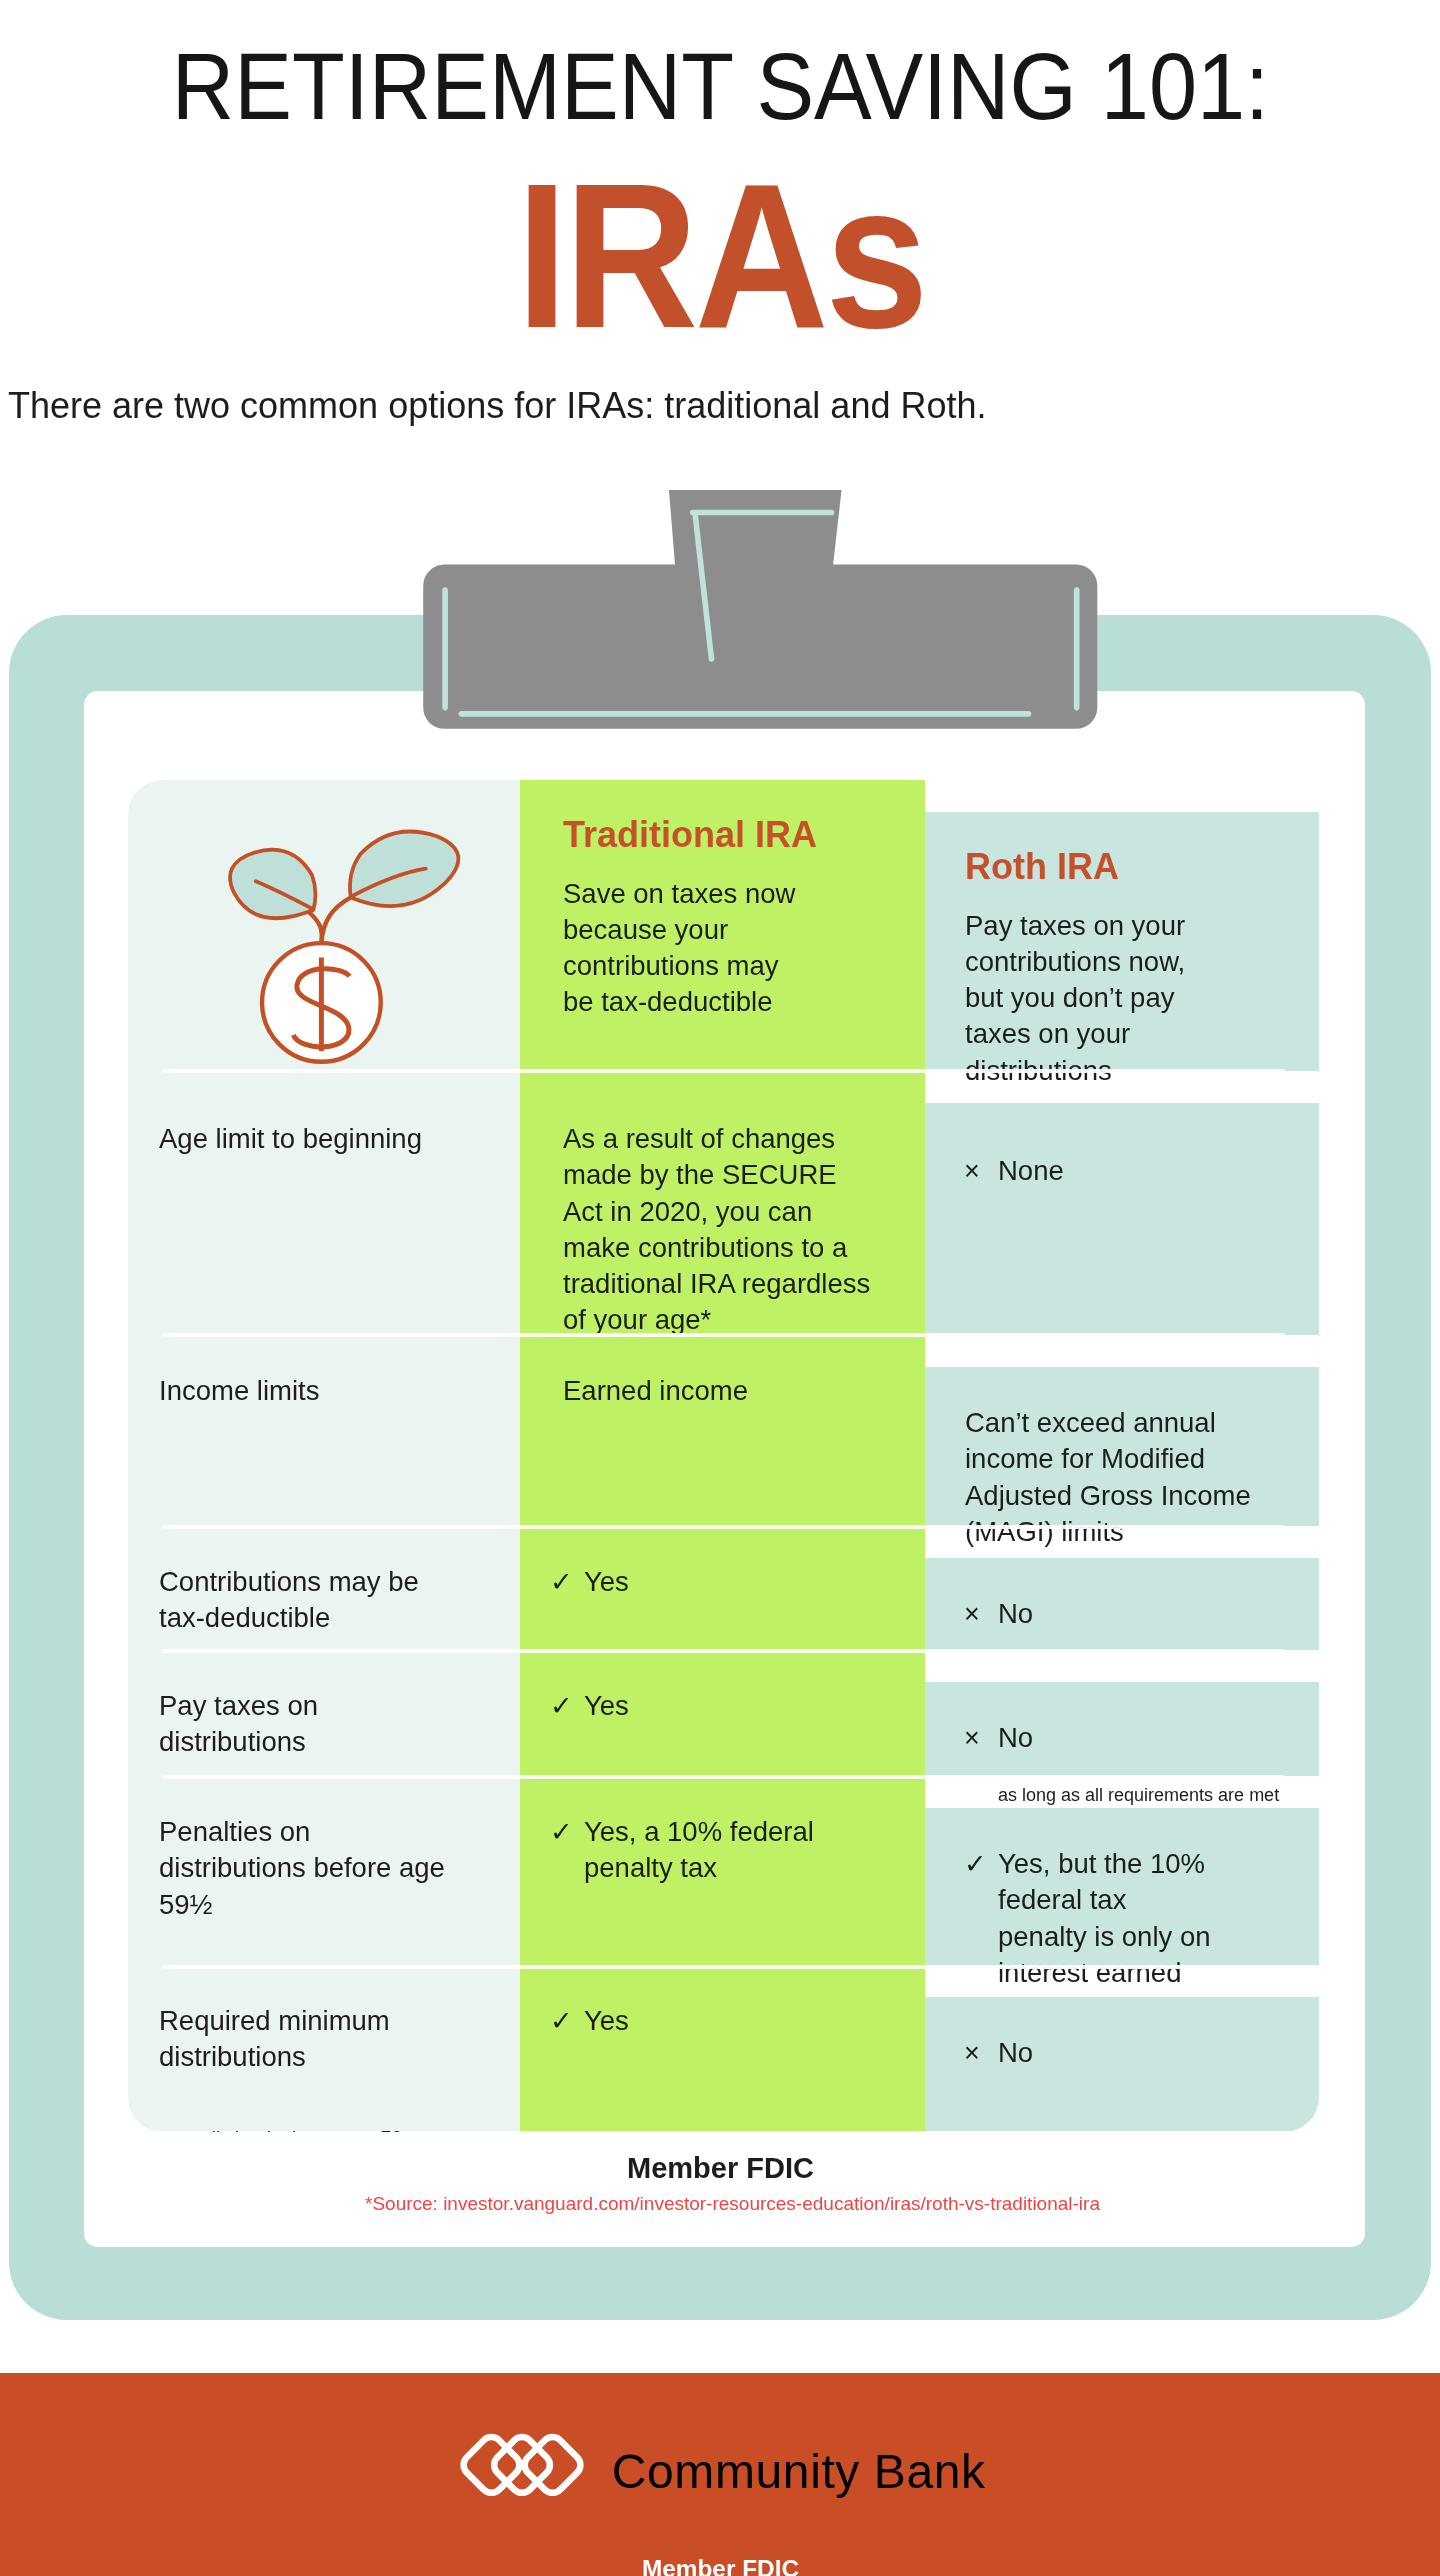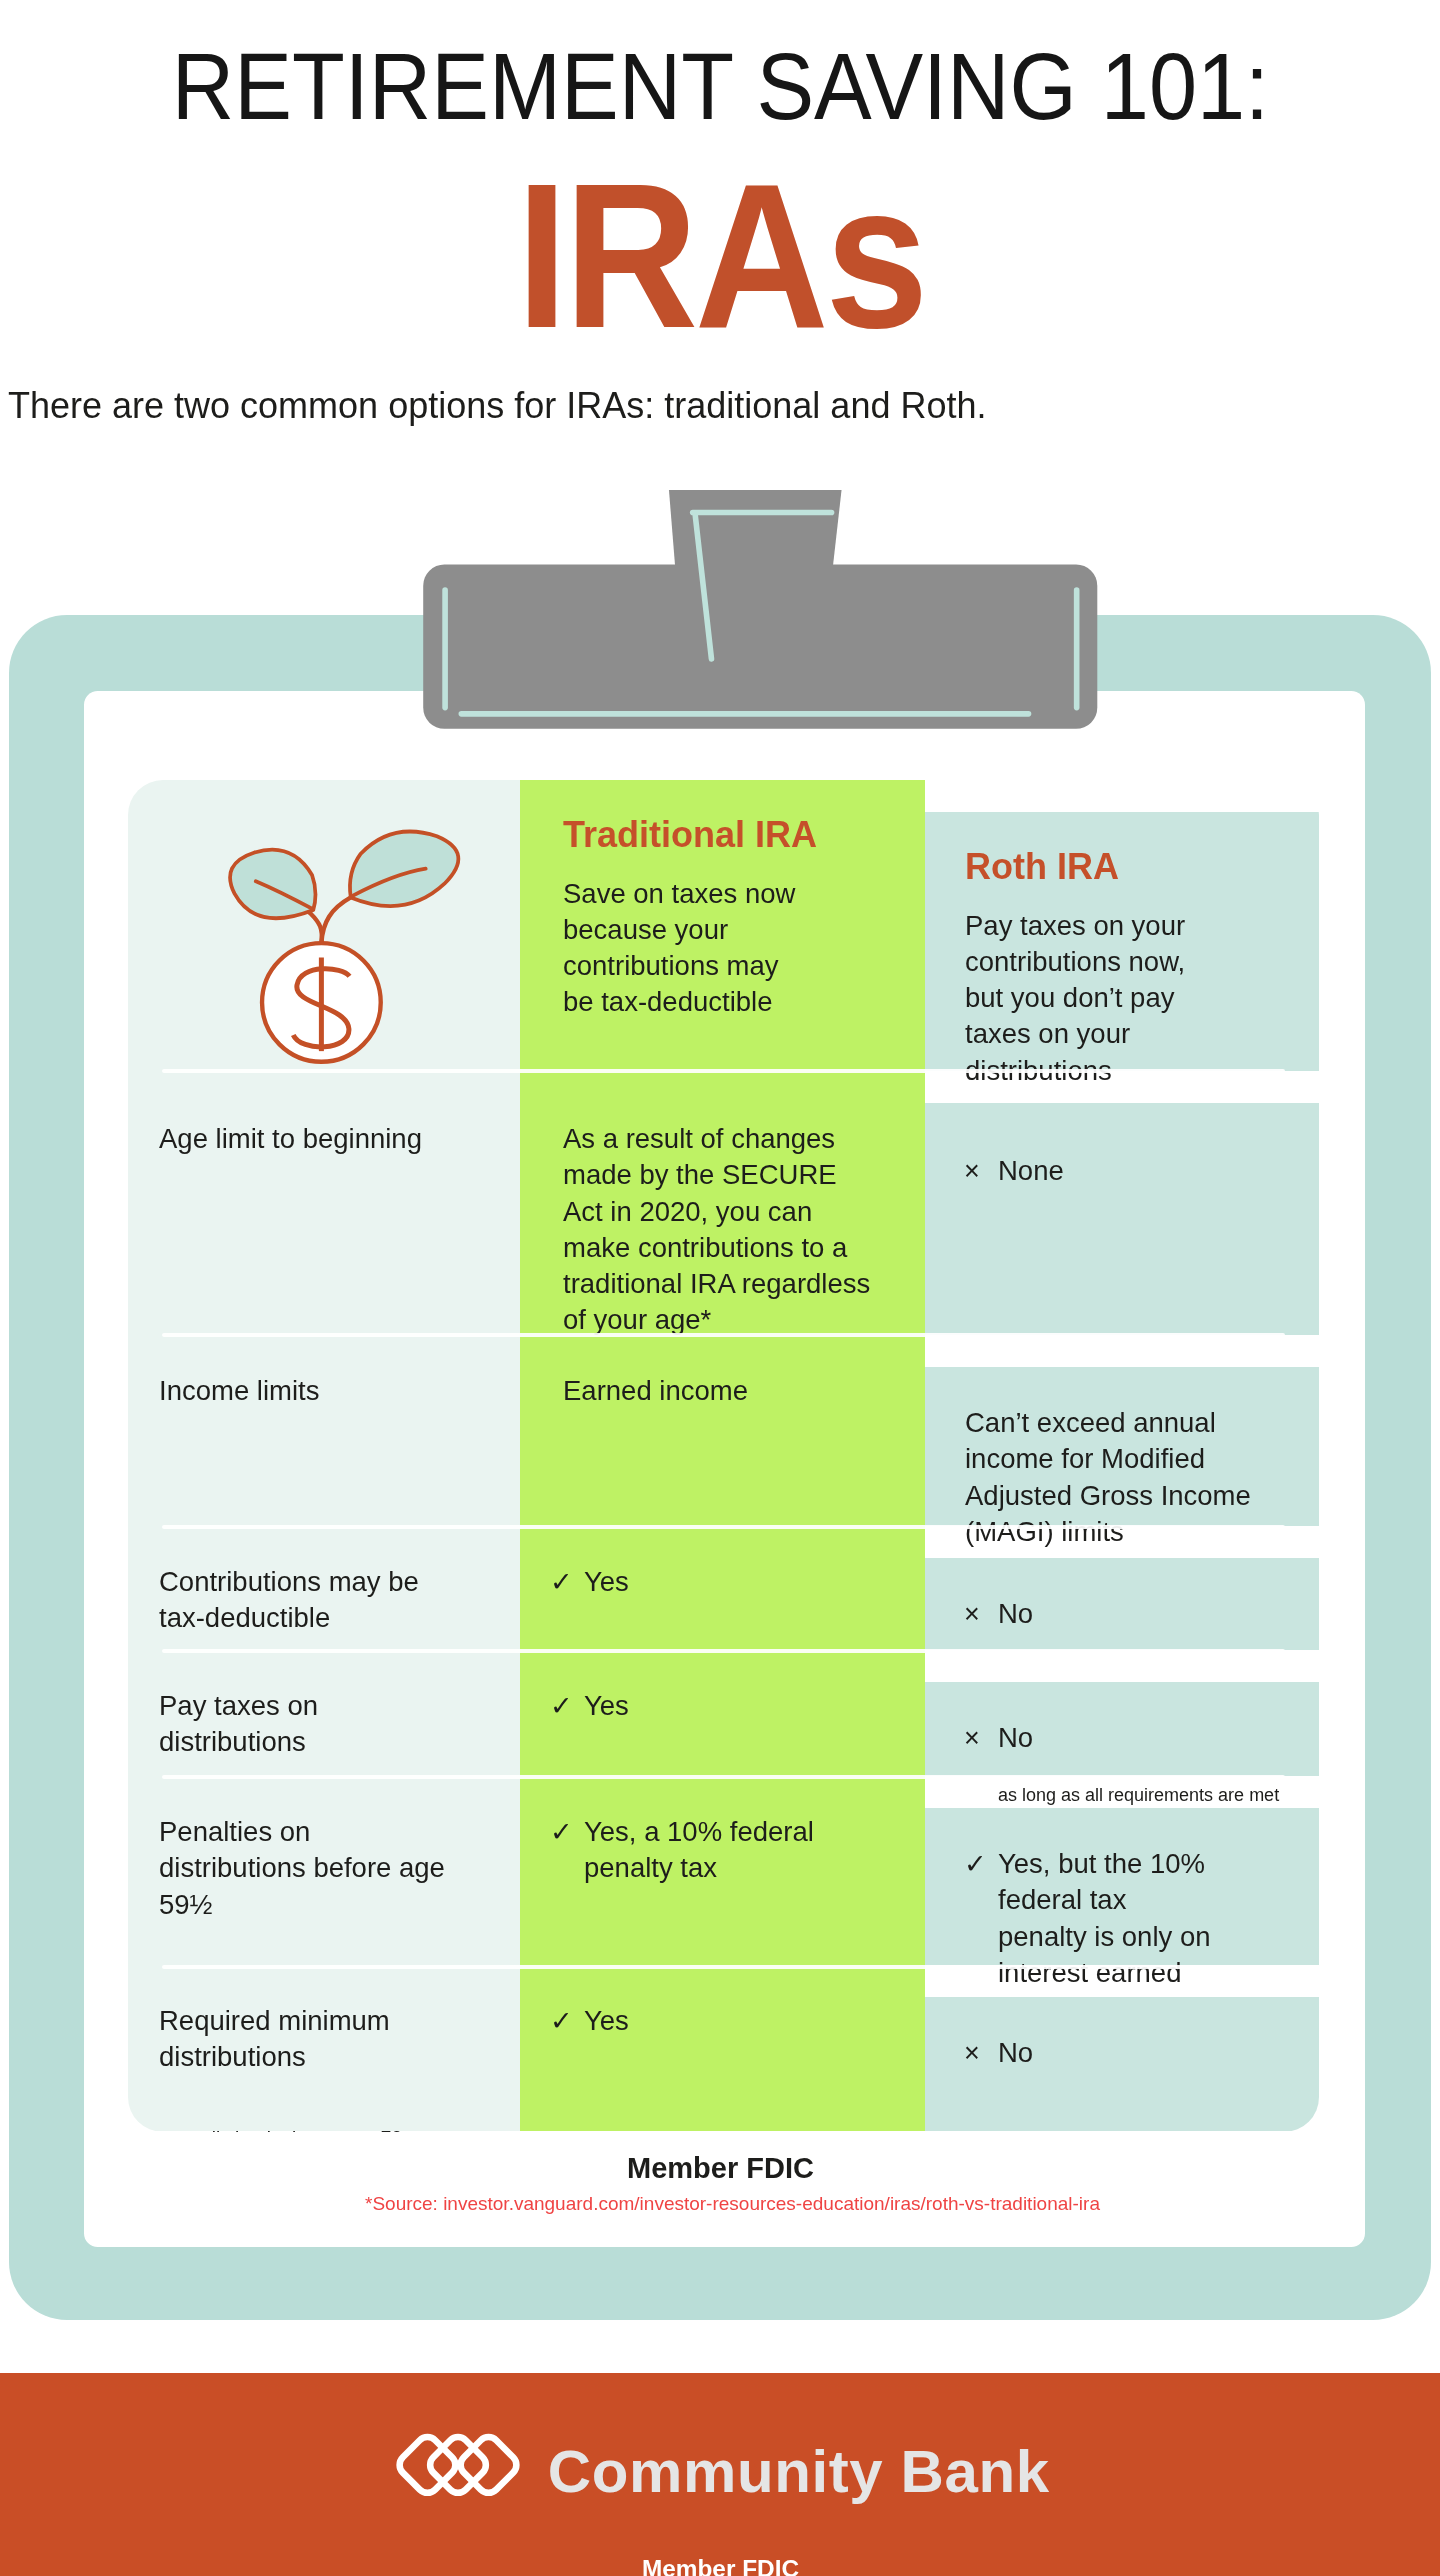--- a/index.html
+++ b/index.html
@@ -52,21 +52,21 @@
   .member-paper{position:absolute;top:2152px;left:0;width:100%;text-align:center;
                 font-size:29px;font-weight:700;z-index:3;}
   .source{position:absolute;top:2193px;left:12px;width:100%;text-align:center;
           font-size:19px;color:#ef4444;z-index:3;}
 
   
   .footer{position:absolute;left:0;top:2373px;width:1441px;height:203px;background:#c94e26;
           display:flex;flex-direction:column;align-items:center;z-index:5;}
   .brand-row{display:flex;align-items:center;gap:22.5px;margin-top:44px;}
   .brand-icon{width:134px;height:109px;}
-  .brand-name{font-size:60px;font-weight:700;color:#e5e5e5;letter-spacing:0.6px;line-height:1;}
+  .brand-name{font-size:48px;font-weight:400;color:#000000;letter-spacing:0.6px;line-height:1;}
   .member-footer{margin-top:29px;font-size:24.4px;font-weight:700;color:#ffffff;}
 
   svg{display:block;}
 </style>
 </head>
 <body>
 
 <div id="page">
 
   <div class="title">RETIREMENT SAVING 101:</div>

